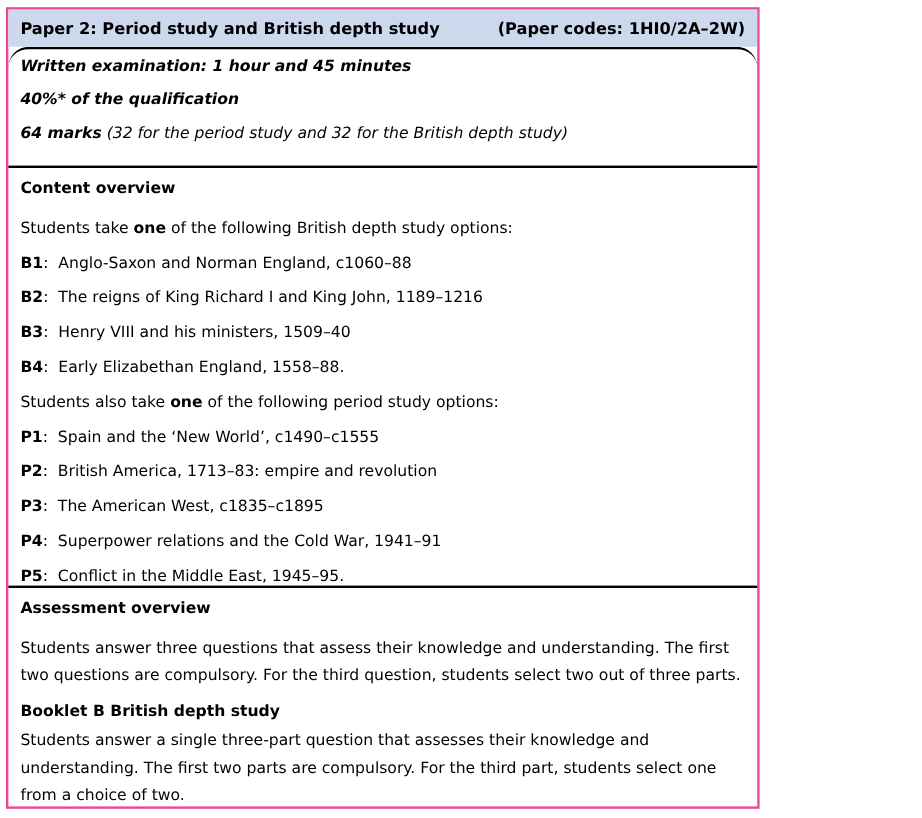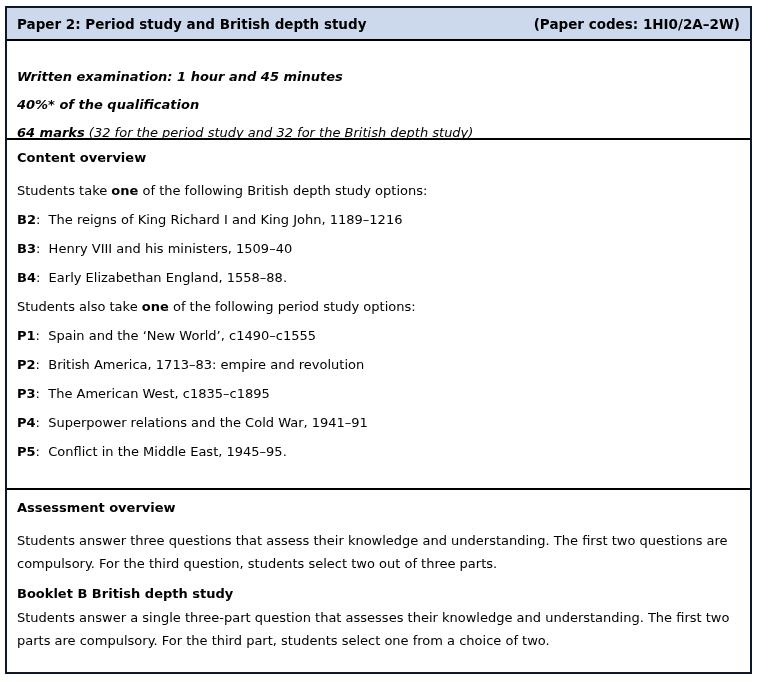--- a/index.html
+++ b/index.html
@@ -8,23 +8,23 @@
     background: #ffffff;
     width: 768px;
     height: 682px;
     font-family: "DejaVu Sans", "Liberation Sans", sans-serif;
     color: #000000;
   }
   .doc-table {
     position: absolute;
     left: 5px;
     top: 6px;
-    width: 747px;
+    width: 628px;
     height: 668px;
-    border: 2px solid #0f172a;
+    border: 2px solid #ec4899;
     box-sizing: border-box;
     background: #ffffff;
   }
   .row {
     box-sizing: border-box;
     overflow: hidden;
   }
   .row + .row {
     border-top: 2px solid #000000;
   }
@@ -33,21 +33,22 @@
     background: #ccd9ec;
     display: flex;
     justify-content: space-between;
     align-items: center;
     padding: 0 10px;
     font-size: 13.5px;
     font-weight: bold;
   }
   .row-exam {
     height: 99px;
-    padding: 24px 10px 0 10px;
+    padding: 3px 10px 0 10px;
+    border-radius: 17px;
   }
   .row-content {
     height: 350px;
     padding: 6px 2px 0 10px;
   }
   .row-assessment {
     height: 184px;
     padding: 6px 10px 5px 10px;
   }
   p {
@@ -85,20 +86,21 @@
     <p class="bold-italic">Written examination: 1 hour and 45 minutes</p>
     <p class="bold-italic">40%* of the qualification</p>
     <p><span class="bold-italic">64 marks</span><span class="italic"> (32 for the period study and 32 for the British depth study)</span></p>
   </div>
 
   <div class="row row-content">
     <p class="section-heading">Content overview</p>
 
     <p><span>Students take </span><span class="bold">one</span><span> of the following British depth study options:</span></p>
 
+    <p><span class="bold">B1</span><span>:&nbsp; Anglo-Saxon and Norman England, c1060–88</span></p>
     <p><span class="bold">B2</span><span>:&nbsp; The reigns of King Richard I and King John, 1189–1216</span></p>
     <p><span class="bold">B3</span><span>:&nbsp; Henry VIII and his ministers, 1509–40</span></p>
     <p><span class="bold">B4</span><span>:&nbsp; Early Elizabethan England, 1558–88.</span></p>
 
     <p><span>Students also take </span><span class="bold">one</span><span> of the following period study options:</span></p>
 
     <p><span class="bold">P1</span><span>:&nbsp; Spain and the ‘New World’, c1490–c1555</span></p>
     <p><span class="bold">P2</span><span>:&nbsp; British America, 1713–83: empire and revolution</span></p>
     <p><span class="bold">P3</span><span>:&nbsp; The American West, c1835–c1895</span></p>
     <p><span class="bold">P4</span><span>:&nbsp; Superpower relations and the Cold War, 1941–91</span></p>

